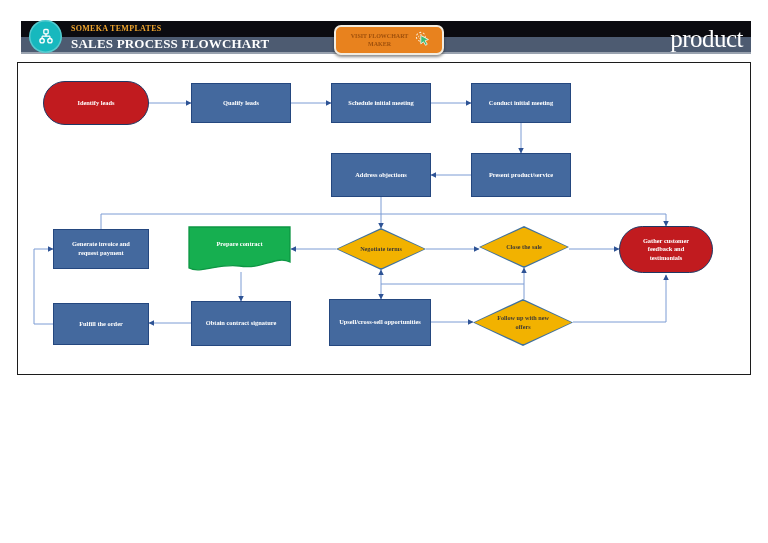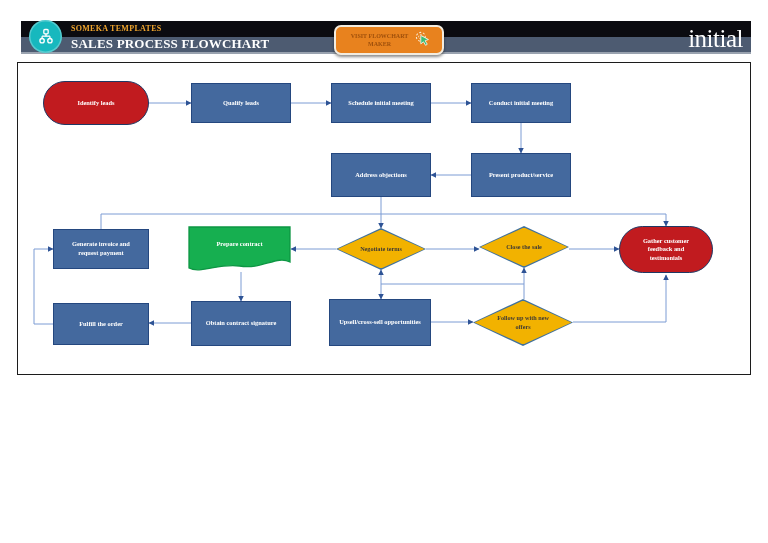--- a/index.html
+++ b/index.html
@@ -70,21 +70,21 @@
       <span class="cta-label">VISIT FLOWCHART MAKER</span>
       <span class="cta-icon">
         <svg width="17" height="17" viewBox="0 0 20 20">
           <circle cx="8" cy="8" r="5.2" fill="none" stroke="#f8edd8" stroke-width="1.2" stroke-dasharray="2.4 2"></circle>
           <circle cx="8" cy="8" r="2.6" fill="none" stroke="#f8edd8" stroke-width="1.1" stroke-dasharray="1.8 1.6"></circle>
           <polygon points="8,6.5 17,11.2 13.1,12.6 15.6,16.8 13.6,18 11.2,13.9 8,16.3" fill="#3bbd74" stroke="#ffffff" stroke-width="0.9"></polygon>
         </svg>
       </span>
     </a>
 
-    <div class="logo">initial</div>
+    <div class="logo">product</div>
   </header>
 
   <div class="canvas-frame">
     <svg id="connector-svg" viewBox="0 0 732 311">
         <defs>
           <marker id="arr" markerWidth="7" markerHeight="7" refX="5" refY="2.75" orient="auto-start-reverse" markerUnits="userSpaceOnUse">
   <path d="M0,0 L5.5,2.75 L0,5.5 Z" fill="#2e5395"></path>
           </marker>
         </defs>
         <polyline points="131,40 173,40" fill="none" stroke="#7c9cd4" stroke-width="1" marker-end="url(#arr)"></polyline>

